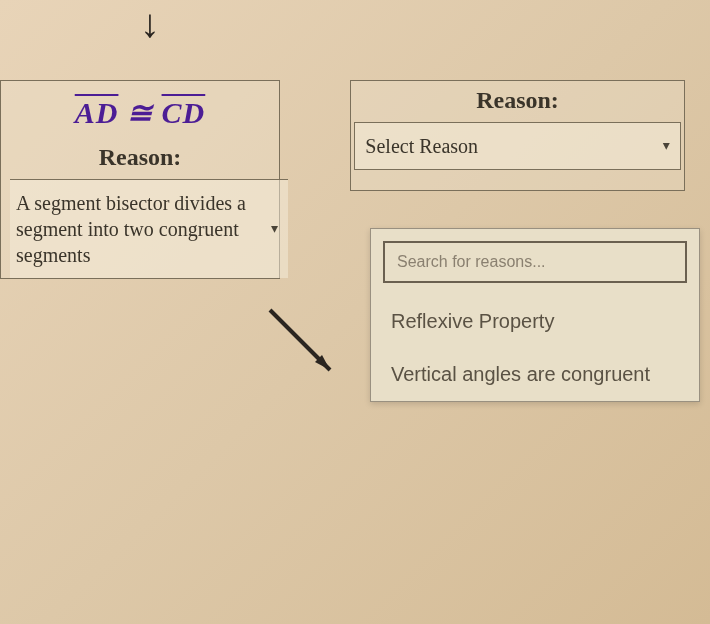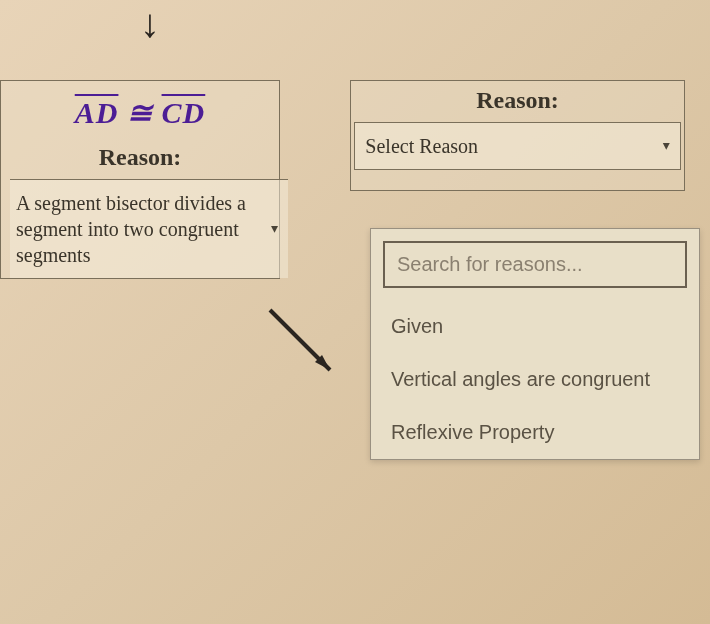--- a/index.html
+++ b/index.html
@@ -100,21 +100,21 @@
       width: 330px;
       background: #e8dfc8;
       border: 1px solid #999080;
       box-shadow: 0 2px 6px rgba(0,0,0,0.15);
     }
     .search-box {
       margin: 12px;
       border: 2px solid #6a6050;
       padding: 10px 12px;
       background: #e8dfc8;
-      font-size: 20px;
+      font-size: 16px;
       color: #8a8070;
       font-family: Arial, sans-serif;
     }
     .option {
       padding: 14px 20px;
       font-size: 20px;
       color: #5a5244;
       font-family: Arial, sans-serif;
       line-height: 1.25;
     }
@@ -150,21 +150,18 @@
 <svg class="diagonal-arrow" width="100" height="100">
   <line x1="10" y1="10" x2="70" y2="70" stroke="#2a2520" stroke-width="4"></line>
   <polygon points="70,70 55,62 62,55" fill="#2a2520"></polygon>
 </svg>
 
 <div class="popup">
   <div class="search-box">
     <span>Search for reasons...</span>
   </div>
   <div class="option">
-    <span>Given</span>
+    <span>Reflexive Property</span>
   </div>
   <div class="option">
     <span>Vertical angles are congruent</span>
   </div>
-  <div class="option">
-    <span>Reflexive Property</span>
-  </div>
 </div>
 
 </body></html>

